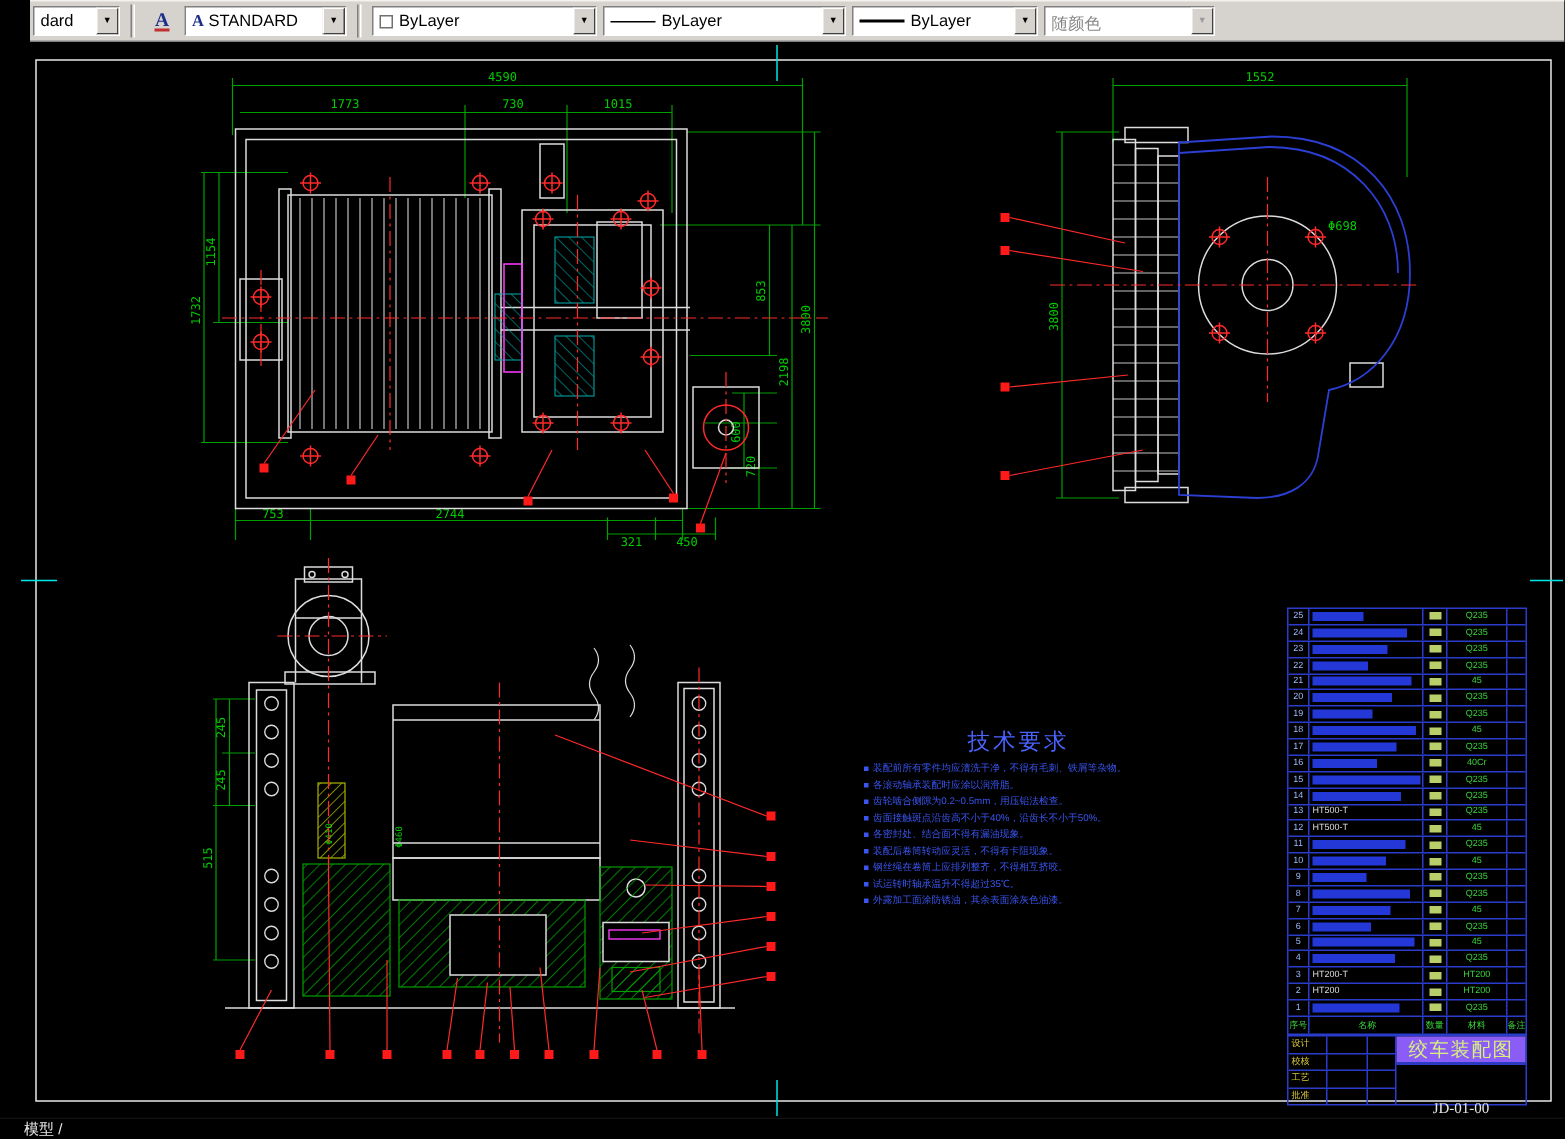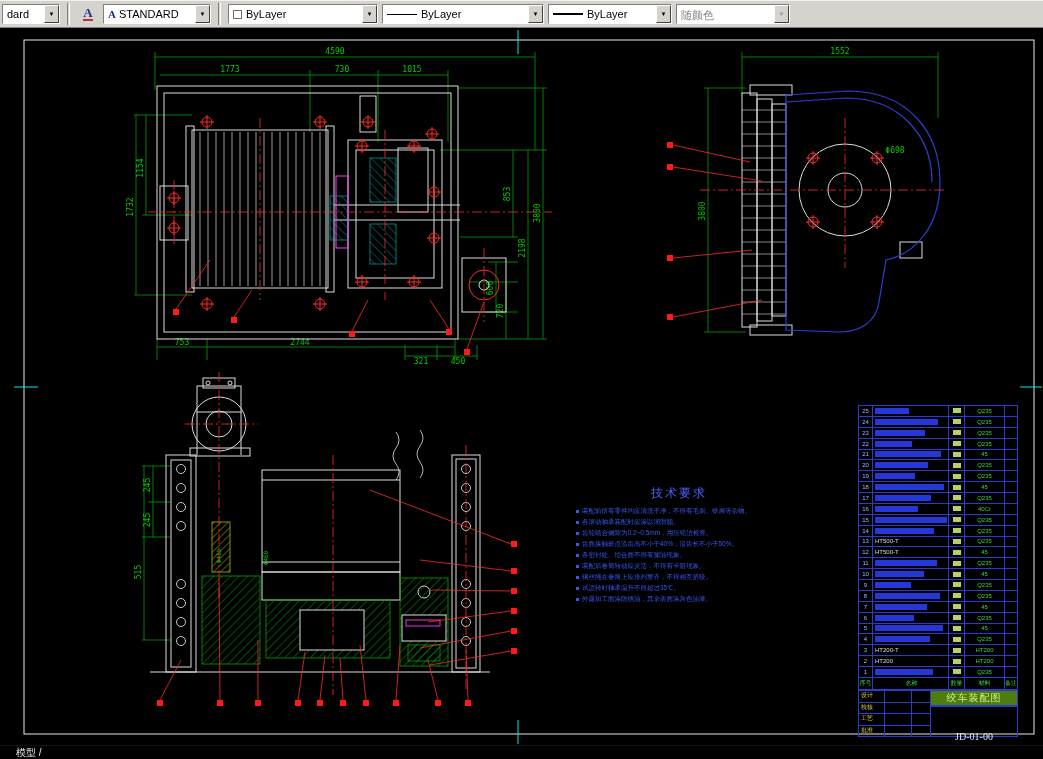--- a/index.html
+++ b/index.html
@@ -2,21 +2,21 @@
 <html><head>
 <meta charset="utf-8">
 <style>
   * { box-sizing: border-box; margin: 0; padding: 0; }
   html,body { width:1043px; height:759px; overflow:hidden; background:#000; }
   body { font-family:"Liberation Sans", sans-serif; }
 
   
   .toolbar {
     height:28px; background:#d6d3ce; display:flex; align-items:center;
-    padding:0 2px; gap:4px; border-bottom:1px solid #808080; border-top:1px solid #f4f2ee;
+    padding:0 2px; gap:4px; border-bottom:1px solid #808080; border-top:1px solid #f4f2ee;margin-left:20px;
   }
   .combo {
     height:20px; background:#fff; display:flex; align-items:center;
     border:1px solid; border-color:#808080 #ffffff #ffffff #808080;
     font-size:11px; color:#000; padding-left:4px; overflow:hidden; white-space:nowrap;
   }
   .combo .ctext { flex:1; overflow:hidden; }
   .combo .arrowbtn {
     width:15px; height:18px; margin-left:2px; flex:0 0 auto;
     background:#d6d3ce; border:1px solid; border-color:#ffffff #404040 #404040 #ffffff;
@@ -37,21 +37,21 @@
   .ltline { width:30px; height:0; border-top:1px solid #000; margin-right:4px; flex:0 0 auto; }
   .lwline { width:30px; height:2px; background:#000; margin-right:4px; flex:0 0 auto; }
 
   
   .canvas { position:relative; width:1043px; height:717px; background:#000; }
   .canvas svg { position:absolute; left:0; top:0; }
   text { font-family:"DejaVu Sans Mono", monospace; }
 
   
   .notes { position:absolute; left:576px; top:457px; width:206px; color:#3a55f0; }
-  .notes-title { text-align:center; font-size:12px; color:#4a63ff; margin-bottom:3px; letter-spacing:2px; }
+  .notes-title { text-align:center; font-size:15px; color:#4a63ff; margin-bottom:3px; letter-spacing:2px; }
   .note-line { font-size:6.5px; line-height:11px; white-space:nowrap; overflow:hidden; }
   .note-line .bullet { display:inline-block; width:3px; height:3px; background:#3a55f0; margin-right:3px; vertical-align:middle; }
 
   
   .bom { position:absolute; left:858px; top:377px; width:160px; height:273px;
          border:1px solid #2a3ccc; display:flex; flex-direction:column; }
   .bom-row { flex:1; display:flex; border-bottom:1px solid #2a3ccc; overflow:hidden; }
   .bom-row:last-child { border-bottom:none; }
   .bc { border-right:1px solid #2a3ccc; overflow:hidden; display:flex; align-items:center; }
   .c-no   { width:14px; justify-content:center; color:#9db8ff; font-size:6px; }
@@ -69,23 +69,23 @@
   
   .tblock { position:absolute; left:858px; top:662px; width:160px; height:47px;
             border:1px solid #2a3ccc; display:flex; }
   .tb-left { width:72px; display:flex; flex-direction:column; border-right:1px solid #2a3ccc; }
   .tb-lrow { flex:1; display:flex; border-bottom:1px solid #2a3ccc; }
   .tb-lrow:last-child { border-bottom:none; }
   .tb-lcell { width:26px; border-right:1px solid #2a3ccc; font-size:6px; color:#d8c83a; padding-left:2px; overflow:hidden; }
   .tb-lcell2 { flex:1; border-right:1px solid #2a3ccc; }
   .tb-lcell3 { width:18px; }
   .tb-right { flex:1; display:flex; flex-direction:column; }
-  .tb-title { height:18px; background:#4d7c0f; border-bottom:1px solid #2a3ccc;
+  .tb-title { height:18px; background:#8b5cf6; border-bottom:1px solid #2a3ccc;
               display:flex; align-items:center; justify-content:center;
-              color:#d7ef7e; font-size:10px; letter-spacing:1px; }
+              color:#d7ef7e; font-size:13px; letter-spacing:1px; }
   .tb-mid { height:13px; display:flex; border-bottom:1px solid #2a3ccc; }
   .tb-mid .m1 { width:44px; border-right:1px solid #2a3ccc; }
   .tb-mid .m2 { flex:1; background:#ffaac4; }
   .tb-code { flex:1; display:flex; align-items:center; justify-content:center;
              color:#e8e8e8; font-size:10px; font-family:Liberation Serif, serif;margin-top:24px; }
 
   
   .statusbar { height:14px; background:#000; color:#e8e8e8; font-size:10px;
                display:flex; align-items:center; padding-left:16px; border-top:1px solid #111; }
 </style>

